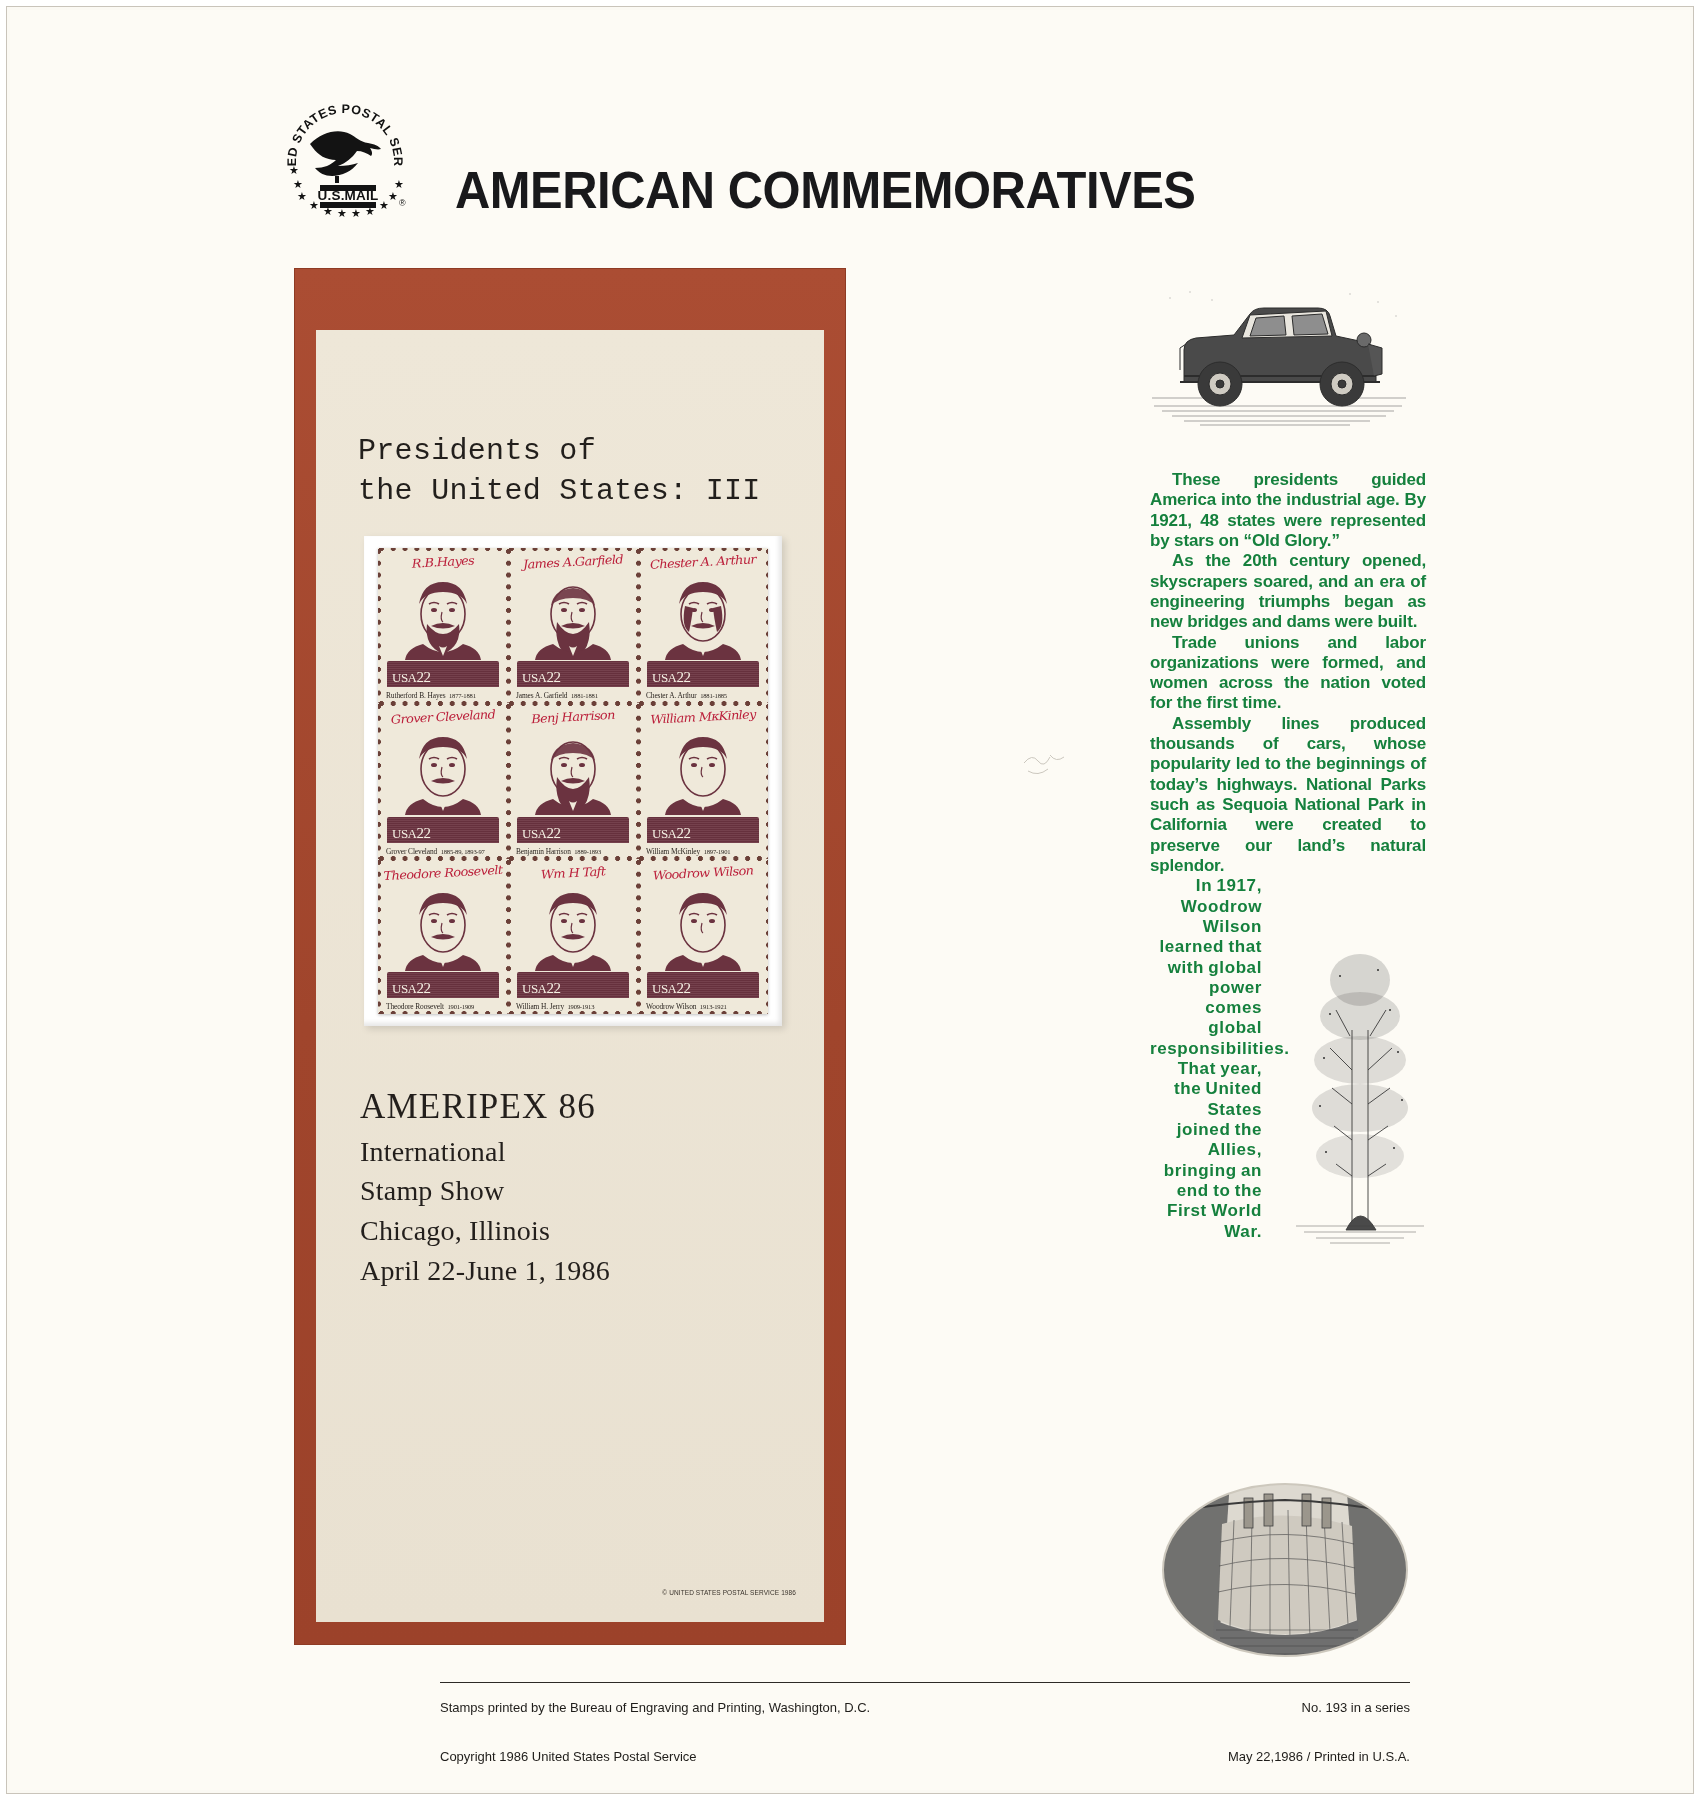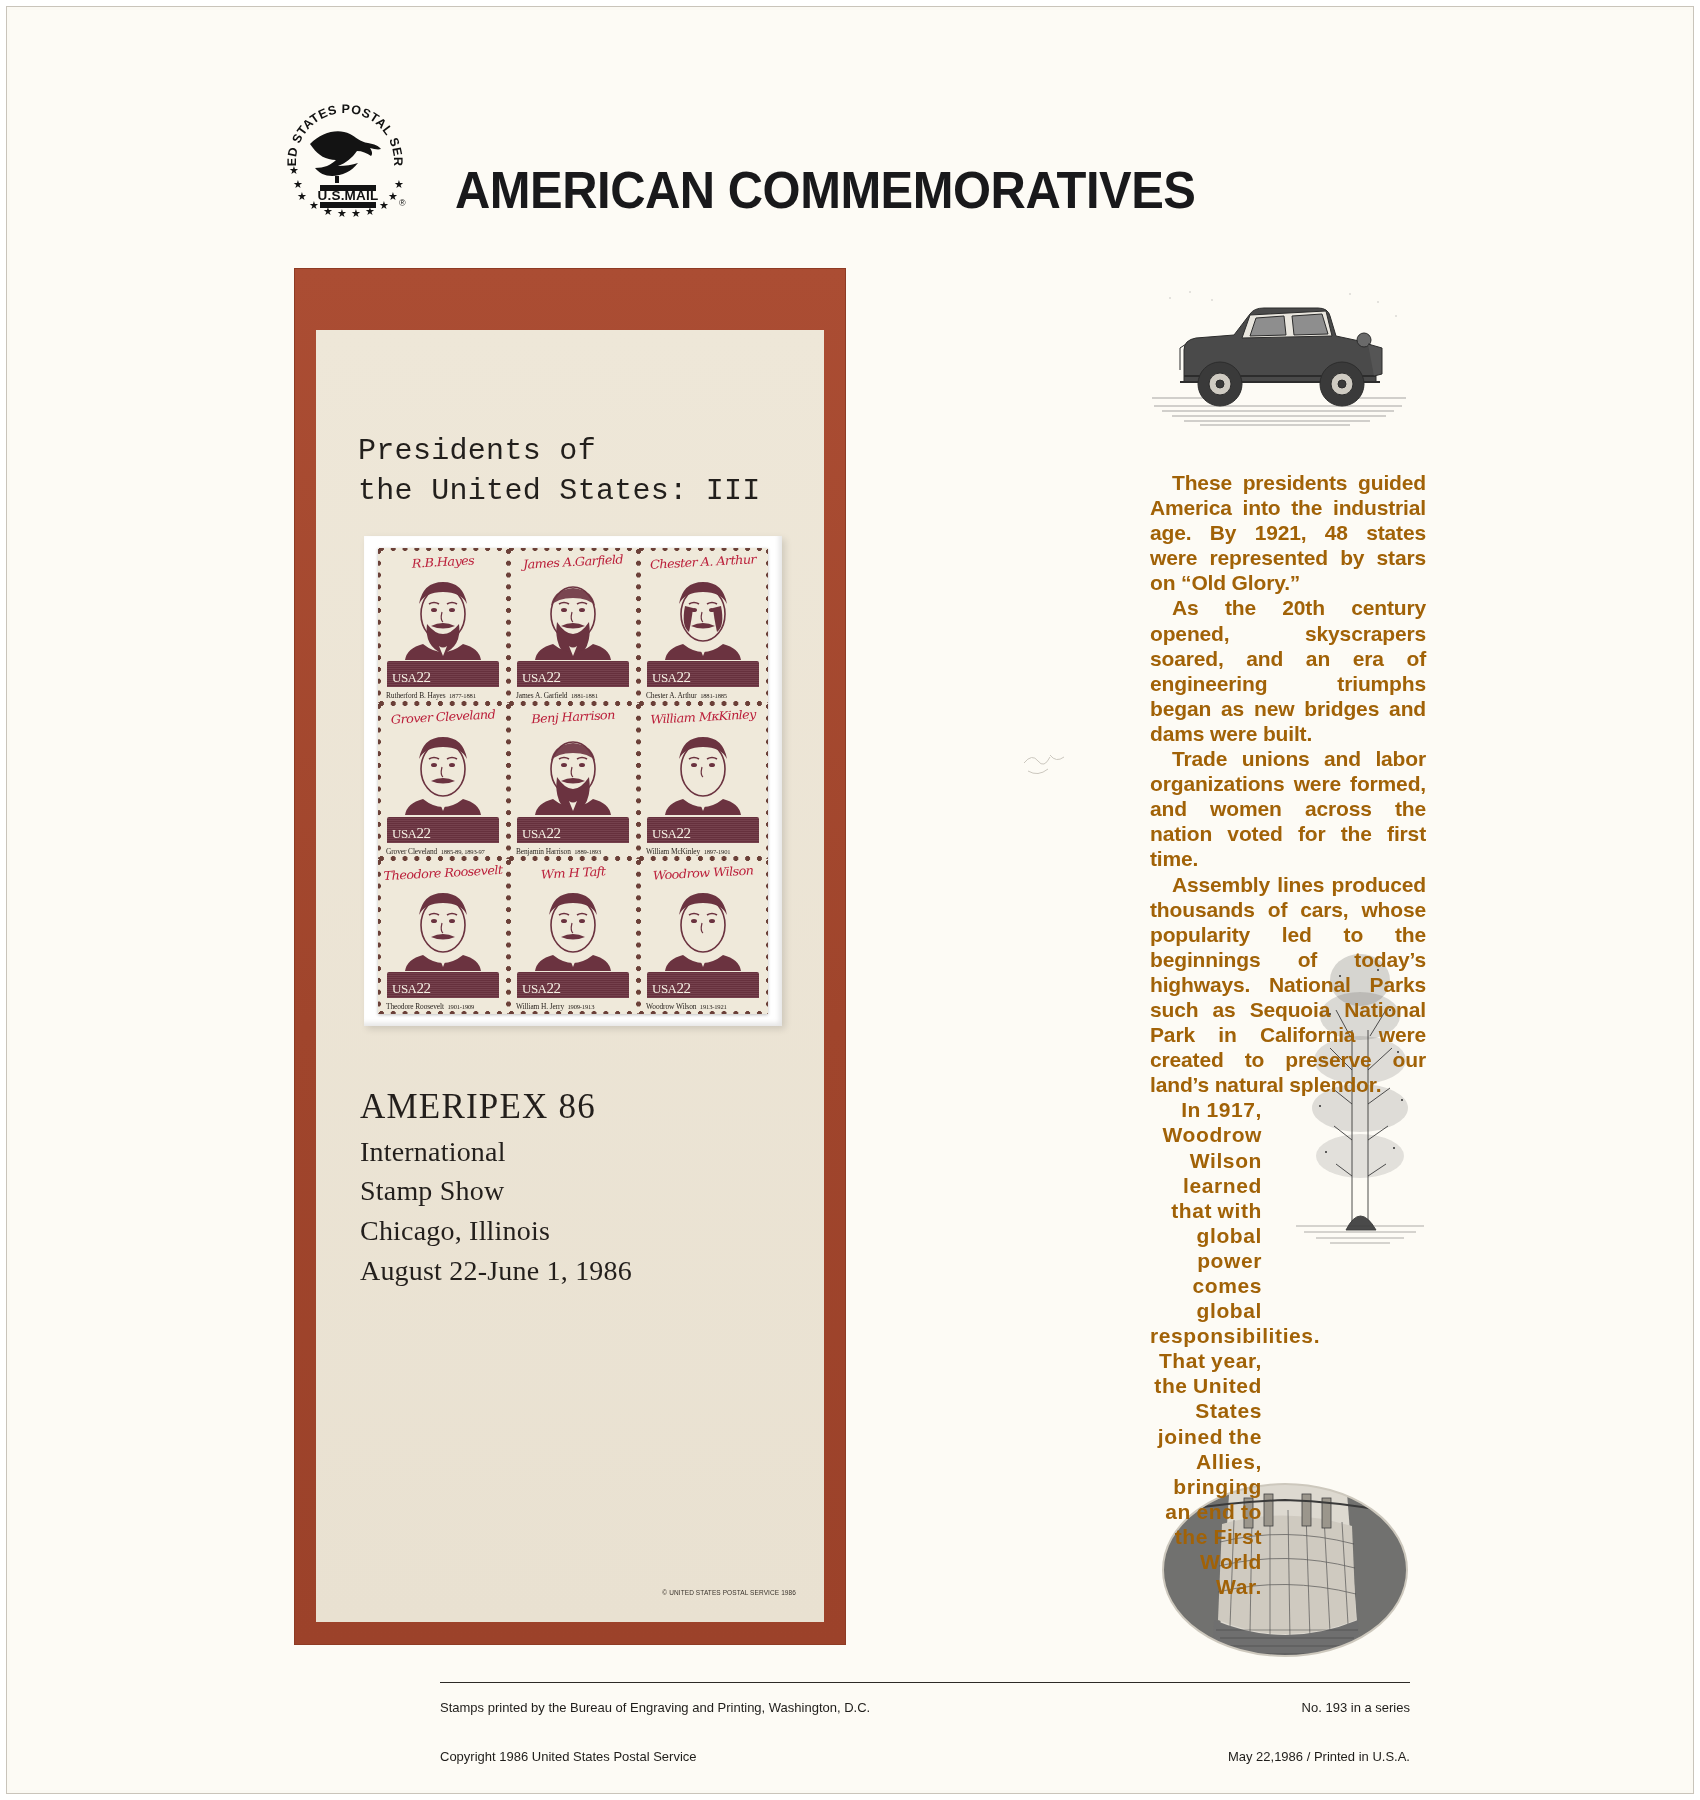--- a/index.html
+++ b/index.html
@@ -216,23 +216,23 @@
     width: 250px; height: 180px;
   }
   .eng-car svg, .eng-tree svg, .eng-dam svg { display: block; }
 
   .story {
     position: absolute;
     left: 1140px; top: 460px;
     width: 276px;
     font-family: "Liberation Sans", sans-serif;
     font-weight: 700;
-    font-size: 21px;
+    font-size: 17px;
     line-height: 1.195;
-    color: #a16207;
+    color: #15803d;
     text-align: justify;
     letter-spacing: -0.15px;
   }
   .story p { margin: 0; text-indent: 22px; }
   .story p.narrow {
     width: 112px;
     text-align: right;
     letter-spacing: 0.6px;
     word-spacing: -1px;
   }
@@ -572,21 +572,21 @@
                 </div>
               </div>
           </div>
         </div>
 
         <div class="ameripex">
           <div class="l1">AMERIPEX 86</div>
           <div>International</div>
           <div>Stamp Show</div>
           <div>Chicago, Illinois</div>
-          <div>August 22-June 1, 1986</div>
+          <div>April 22-June 1, 1986</div>
         </div>
 
         <div class="copyright-sheet">© UNITED STATES POSTAL SERVICE 1986</div>
       </div>
     </div>
 
     <div class="eng-car">
       <svg viewBox="0 0 258 152" width="258" height="152" aria-hidden="true">
         <g stroke="#2c2c2c" fill="none" stroke-width="1">
 

